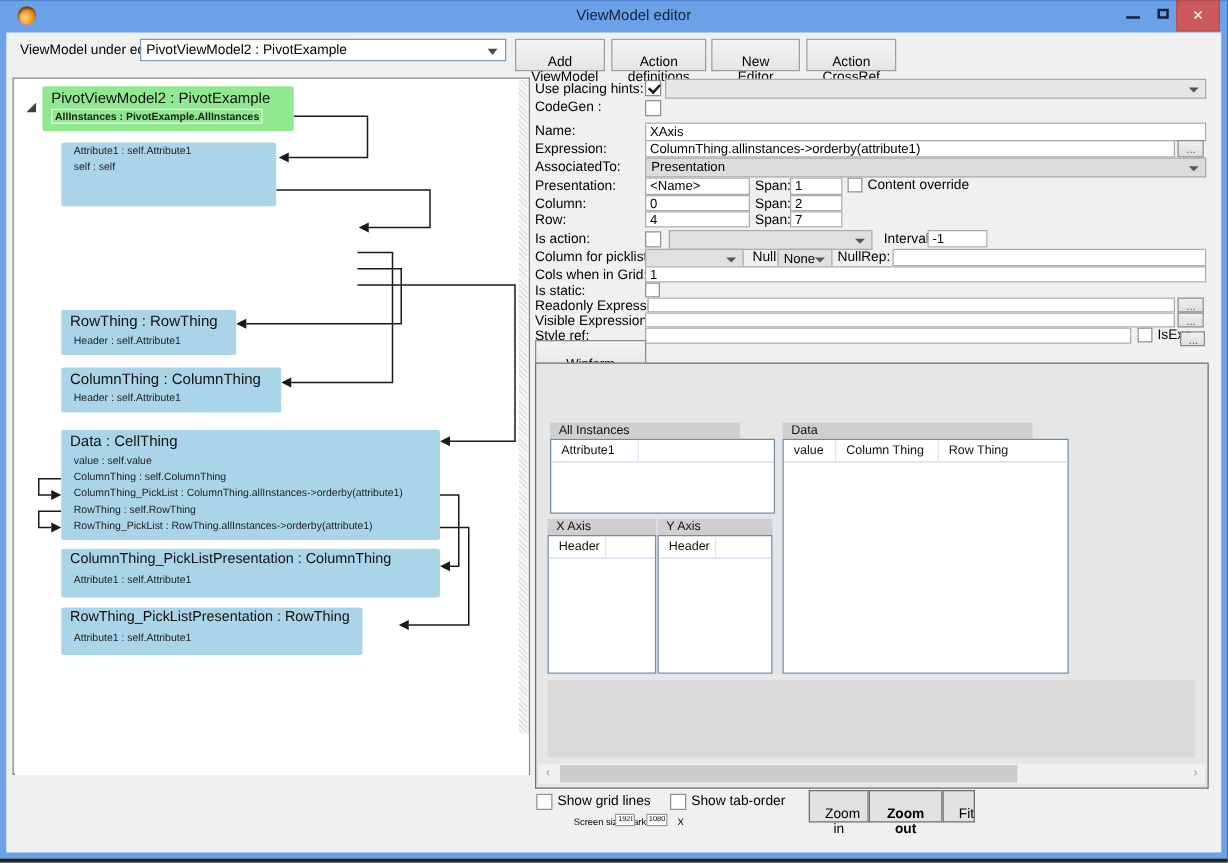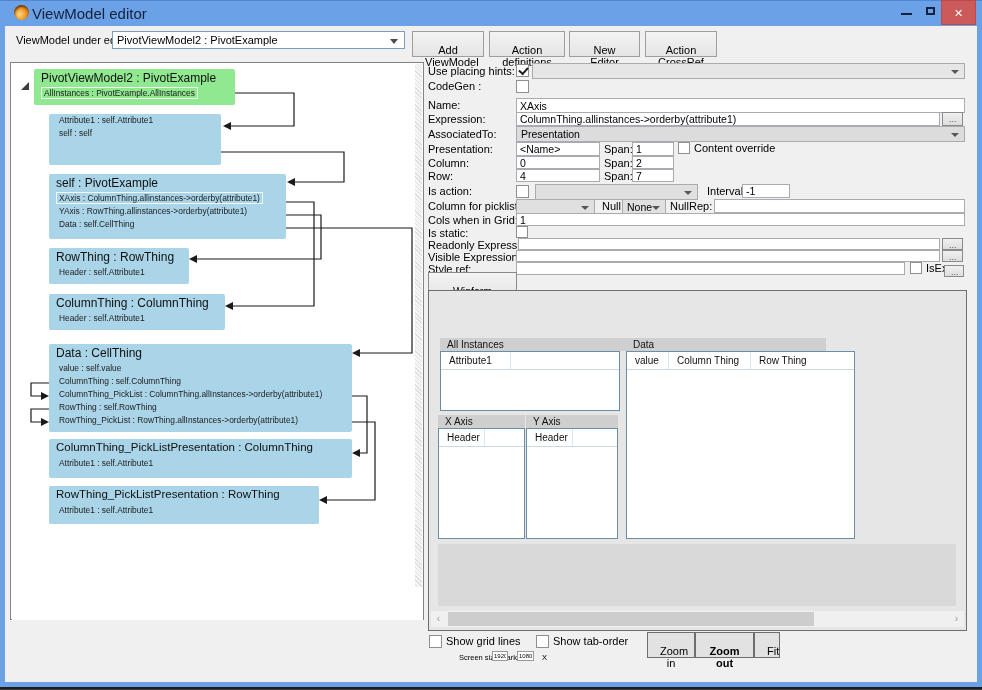--- a/index.html
+++ b/index.html
@@ -1,20 +1,20 @@
 <!DOCTYPE html>
 <html><head>
 <meta charset="utf-8">
 <style>
   html,body{margin:0;padding:0;background:#4a4a4a;font-family:"Liberation Sans",sans-serif;}
   .stage{position:relative;width:982px;height:690px;overflow:hidden;background:#3c3c3c;}
   .win{position:absolute;left:0;top:0;width:982px;height:687px;background:#6ba1e7;box-shadow:0 2px 0 rgba(0,0,0,.5);}
   .win::before{content:"";position:absolute;left:0;top:0;right:0;height:1px;background:#4f86d2;}
   .titlebar{position:absolute;left:0;top:0;right:0;height:26px;}
-  .apptitle{position:absolute;left:0;right:0;top:5px;font-size:15px;color:#15213a;margin-left:32px;}
+  .apptitle{position:absolute;left:0;right:0;top:5px;text-align:center;font-size:12px;color:#15213a;margin-left:32px;}
   .appicon{position:absolute;left:14px;top:5px;width:15px;height:15px;border-radius:50%;
     background:radial-gradient(circle at 38% 62%, #ffd878 0%, #f09a30 45%, #b85e10 80%, #6e3806 100%);
     box-shadow:inset 1px 2px 2px rgba(40,20,0,.55);}
   .cap-min,.cap-max{position:absolute;top:0;width:22px;height:25px;cursor:default;}
   .cap-min{left:896px;} .cap-max{left:920px;}
   .cap-min i{position:absolute;left:5px;top:13px;width:11px;height:2px;background:#16213f;}
   .cap-max i{position:absolute;left:6px;top:7px;width:9px;height:8px;border:2px solid #16213f;box-sizing:border-box;}
   .cap-close{position:absolute;left:941px;top:0;width:35px;height:25px;background:#cd5a5a;border:1px solid #b festival;border:1px solid #b84c4c;box-sizing:border-box;color:#fff;font-size:11px;text-align:center;line-height:24px;}
   .client{position:absolute;left:5px;top:26px;width:972px;height:656px;background:#f0f0f0;}
   
@@ -31,21 +31,21 @@
   .toolcombo::after{content:"";position:absolute;right:6px;top:7px;border:4px solid transparent;border-top:5px solid #4c4c4c;border-bottom:none;}
   
   .treepanel{position:absolute;left:5px;top:36px;width:414px;height:558px;box-sizing:border-box;background:#fff;border:1px solid #828282;}
   .vscroll{position:absolute;right:1px;top:1px;width:7px;bottom:9px;background:repeating-linear-gradient(45deg,#dedede 0 1px,#f6f6f6 1px 3px);}
   .hscroll{position:absolute;left:1px;bottom:1px;height:7px;right:9px;background:repeating-linear-gradient(45deg,#dedede 0 1px,#f6f6f6 1px 3px);}
   .understrip{position:absolute;left:7px;top:561px;width:411px;height:33px;background:#fff;}
   .tnode{position:absolute;border-radius:2px;box-sizing:border-box;}
   .tnode .ttl{font-size:12px;color:#101010;padding:2px 0 0 7px;white-space:nowrap;height:16px;}
   .tnode .ttl.small{font-size:11.5px;}
   .tnode .att{font-size:8.4px;line-height:13px;color:#1c1c1c;padding-left:10px;white-space:nowrap;}
-  .selbox{border:1px solid rgba(255,255,255,.85);padding:0 2px;margin-left:-3px;}
+  .selbox{border:1px solid rgba(255,255,255,.85);padding:0 2px;margin-left:-3px;font-weight:bold;}
   .wires{position:absolute;left:0;top:0;pointer-events:none;}
   .expander{position:absolute;left:10px;top:19px;width:8px;height:8px;}
   
   .props{position:absolute;left:423px;top:36px;width:539px;height:228px;}
   .plabel{position:absolute;font-size:11px;color:#000;white-space:nowrap;}
   
   .preview{position:absolute;left:423px;top:264px;width:539px;height:341px;box-sizing:border-box;border:1px solid #6e6e6e;background:#e6e6e6;}
   .pcap{position:absolute;height:13px;background:#cfcfcf;font-size:10px;color:#101010;padding:1px 0 0 7px;box-sizing:border-box;white-space:nowrap;}
   .ptable{position:absolute;background:#fff;border:1px solid #6d8ca8;box-sizing:border-box;}
   .phead{display:flex;height:17px;border-bottom:1px solid #c9d9e9;}
@@ -117,26 +117,20 @@
       <div class="tnode" style="left:23px;top:6px;width:201px;height:36px;background:#90e890;">
         <div class="ttl">PivotViewModel2 : PivotExample</div>
         <div class="att"><span class="selbox">AllInstances : PivotExample.AllInstances</span></div>
       </div>
 
       <div class="tnode" style="left:38px;top:51px;width:172px;height:51px;background:#aad5e8;">
         <div class="att">Attribute1 : self.Attribute1</div>
         <div class="att">self : self</div>
       </div>
 
-      <div class="tnode" style="left:38px;top:111px;width:237px;height:65px;background:#aad5e8;">
-        <div class="ttl">self : PivotExample</div>
-        <div class="att"><span class="selbox">XAxis : ColumnThing.allinstances-&gt;orderby(attribute1)</span></div>
-        <div class="att">YAxis : RowThing.allinstances-&gt;orderby(attribute1)</div>
-        <div class="att">Data : self.CellThing</div>
-      </div>
 
       <div class="tnode" style="left:38px;top:185px;width:140px;height:36px;background:#aad5e8;">
         <div class="ttl">RowThing : RowThing</div>
         <div class="att">Header : self.Attribute1</div>
       </div>
 
       <div class="tnode" style="left:38px;top:231px;width:176px;height:36px;background:#aad5e8;">
         <div class="ttl">ColumnThing : ColumnThing</div>
         <div class="att">Header : self.Attribute1</div>
       </div>
@@ -148,21 +142,21 @@
         <div class="att">ColumnThing_PickList : ColumnThing.allInstances-&gt;orderby(attribute1)</div>
         <div class="att">RowThing : self.RowThing</div>
         <div class="att">RowThing_PickList : RowThing.allInstances-&gt;orderby(attribute1)</div>
       </div>
 
       <div class="tnode" style="left:38px;top:376px;width:303px;height:39px;background:#aad5e8;">
         <div class="ttl small">ColumnThing_PickListPresentation : ColumnThing</div>
         <div class="att">Attribute1 : self.Attribute1</div>
       </div>
 
-      <div class="tnode" style="left:38px;top:423px;width:270px;height:38px;background:#aad5e8;">
+      <div class="tnode" style="left:38px;top:423px;width:241px;height:38px;background:#aad5e8;">
         <div class="ttl small">RowThing_PickListPresentation : RowThing</div>
         <div class="att">Attribute1 : self.Attribute1</div>
       </div>
 
       <div class="vscroll"></div>
       <div class="hscroll"></div>
     </div>
     <div class="understrip"></div>
 
     <div class="props">
@@ -230,21 +224,21 @@
       <span class="plabel" style="left:0;top:201px;">Style ref:</span>
       <input class="tb" style="left: 88px; top: 200px; width: 389px; height: 13px;" value="">
       <span class="cb" style="left:482px;top:200px;width:12px;height:12px;"></span>
       <span class="plabel" style="left:498px;top:200px;">IsExp</span>
       <button class="mbtn" style="left:516px;top:203px;width:20px;height:12px;">...</button>
 
       <button class="wbtn" style="left:0;top:210px;width:89px;height:15px;font-size:10.5px;border-color:#8a8a8a;">Winform preview</button>
     </div>
 
     <div class="preview">
-      <div class="pcap" style="left:11px;top:47px;width:200px;">All Instances</div>
+      <div class="pcap" style="left:11px;top:47px;width:152px;">All Instances</div>
       <div class="ptable" style="left:11px;top:60px;width:180px;height:60px;">
         <div class="phead">
           <div class="pcell" style="width:70px;">Attribute1</div>
           <div class="pcell" style="flex:1;border-right:none;"></div>
         </div>
       </div>
 
       <div class="pcap" style="left:197px;top:47px;width:200px;">Data</div>
       <div class="ptable" style="left:197px;top:60px;width:229px;height:188px;">
         <div class="phead">

